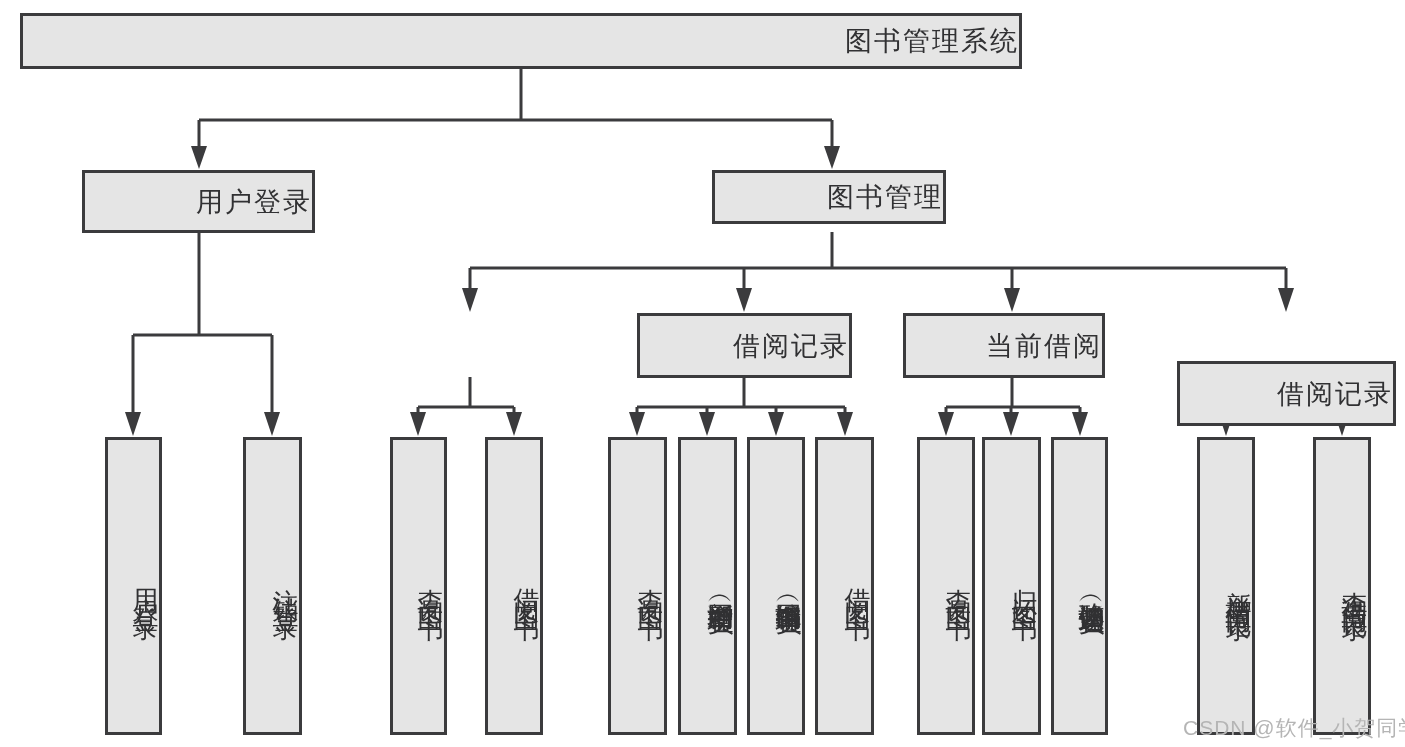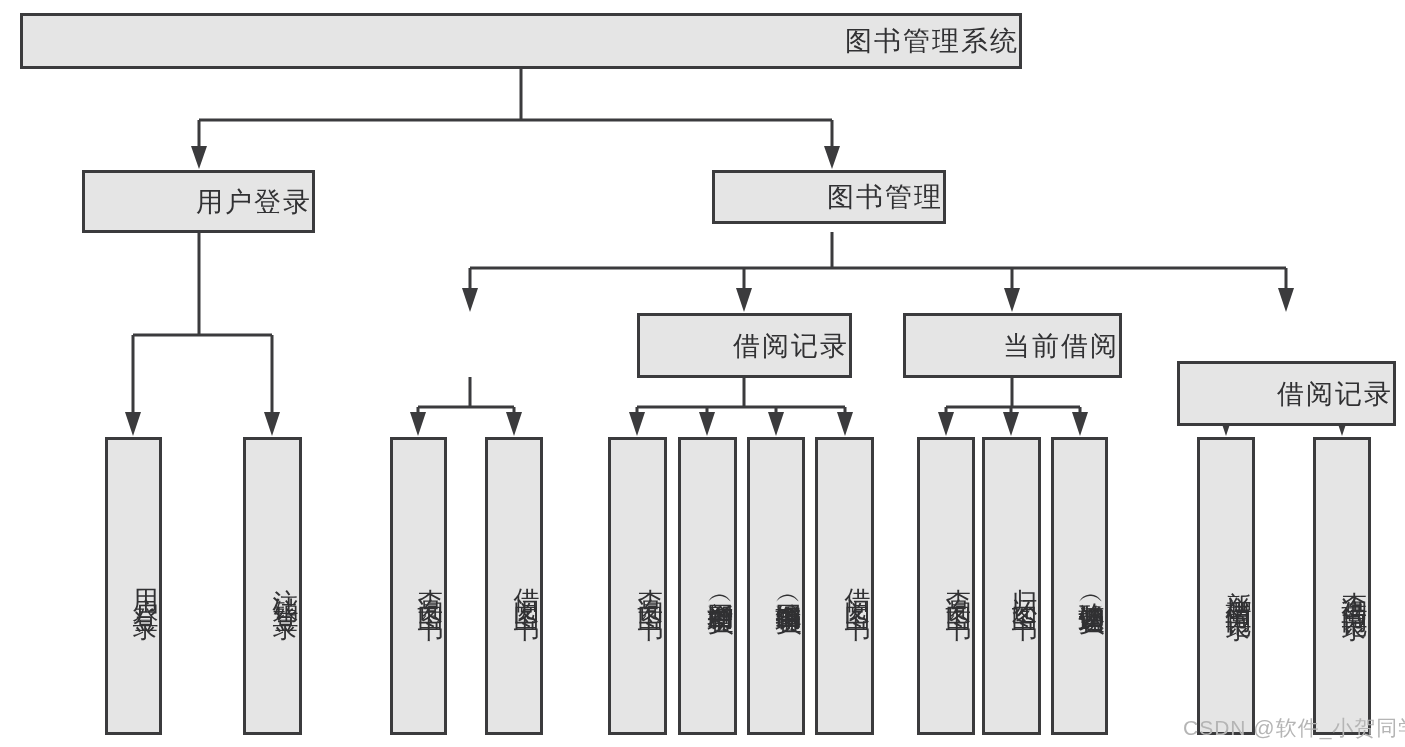--- a/index.html
+++ b/index.html
@@ -96,21 +96,21 @@
   <div class="node" style="left:82px;top:170px;width:233px;height:63px;">
     <span>用户登录</span>
   </div>
   <div class="node" style="left:712px;top:170px;width:234px;height:54px;">
     <span>图书管理</span>
   </div>
 
   <div class="node" style="left:637px;top:313px;width:215px;height:65px;">
     <span>借阅记录</span>
   </div>
-  <div class="node" style="left:903px;top:313px;width:219px;height:65px;">
+  <div class="node" style="left:903px;top:313px;width:202px;height:65px;">
     <span>当前借阅</span>
   </div>
   <div class="node" style="left:1177px;top:313px;width:219px;height:65px;margin-top:48px;">
     <span>借阅记录</span>
   </div>
 
   <div class="node leaf vt4" style="left:105px;width:57px;">
     <span>用户登录</span>
   </div>
   <div class="node leaf vt4" style="left:243px;width:59px;">

